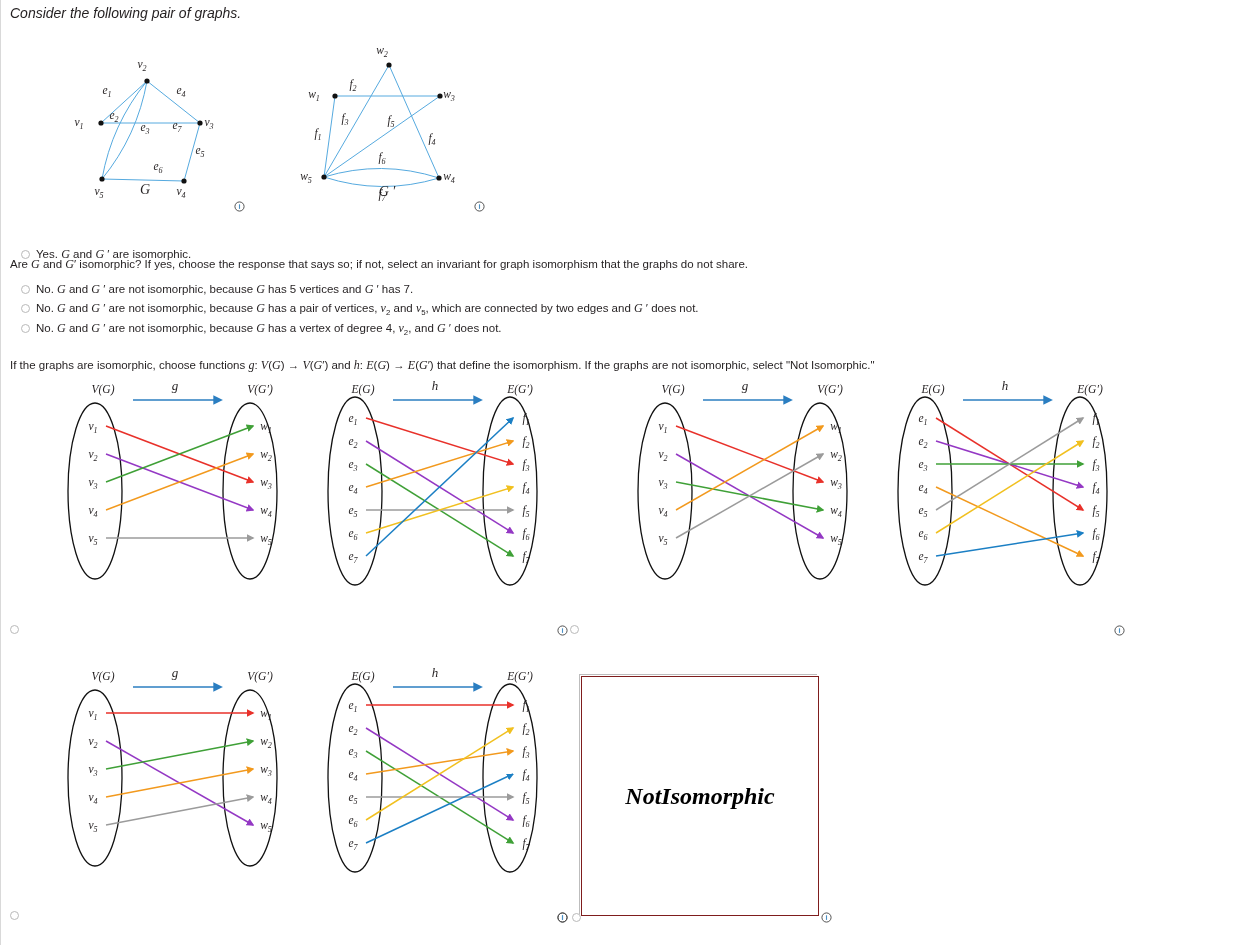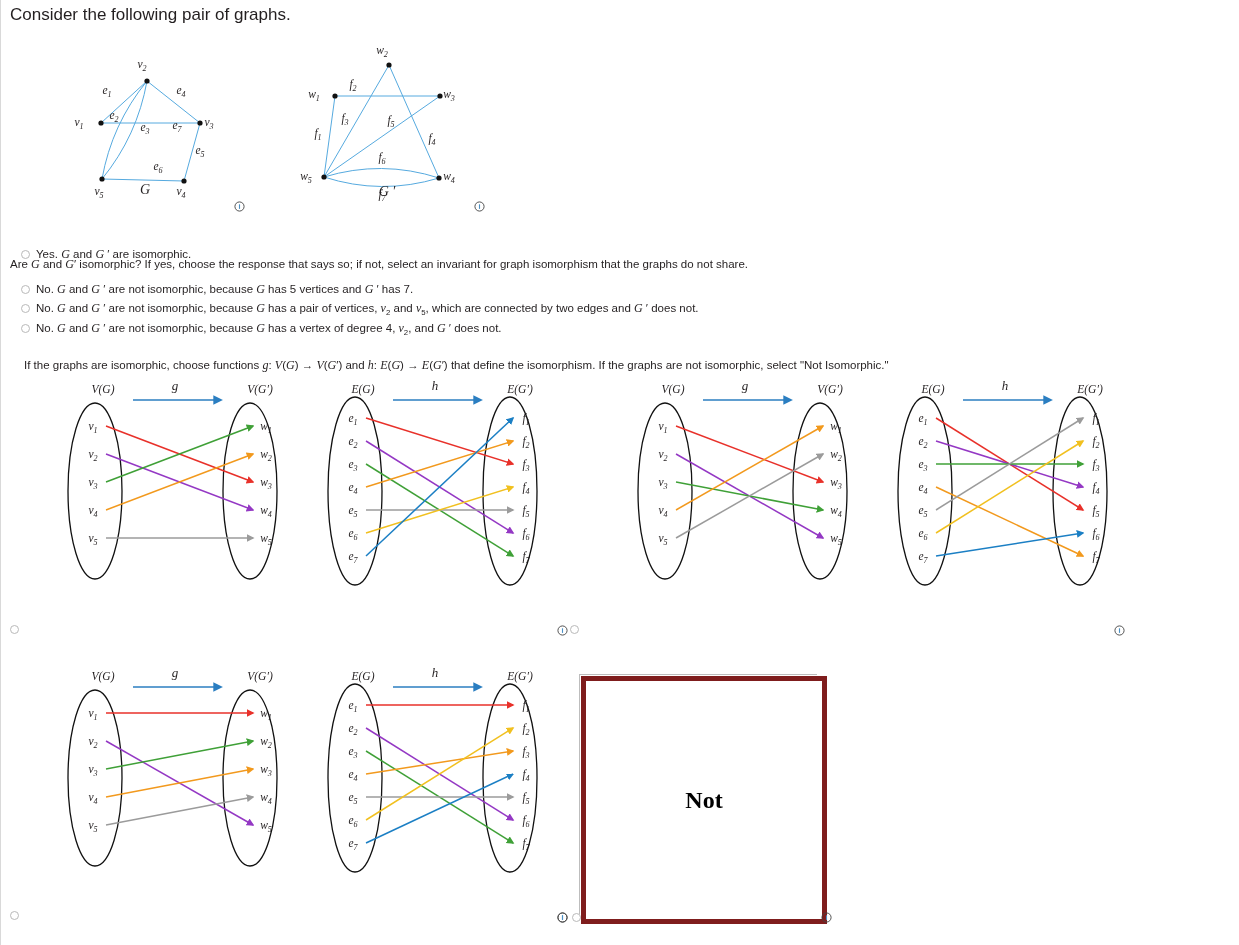--- a/index.html
+++ b/index.html
@@ -4,38 +4,38 @@
 <style>
   html,body{margin:0;padding:0;background:#ffffff;}
   body{
     width:1239px;height:945px;position:relative;overflow:hidden;
     font-family:"Liberation Sans", sans-serif;
     color:#231f20;
     border-left:1px solid #d9d9d9;
   }
   .abs{position:absolute;}
   .prompt{
-    font-size:17px;line-height:1.35;color:#231f20;
+    font-size:14px;line-height:1.35;color:#231f20;font-style:italic;
   }
   .qtext{font-size:11.5px;color:#231f20;margin-top:12px;}
   i.it, em.it{font-style:italic;font-family:"Liberation Serif",serif;font-size:12px;}
   sub{font-size:0.68em;}
   
   .radio{
     width:9px;height:9px;border:1px solid #b9b9b9;border-radius:50%;
     background:#fff;display:inline-block;vertical-align:middle;
     box-sizing:border-box;
   }
   .opt-row{position:absolute;font-size:11.5px;white-space:nowrap;}
   .opt-row .radio{margin-right:6px;}
   
   .info-ico{display:inline-block;width:11px;height:11px;vertical-align:middle;}
   .notiso-box{
-    position:absolute;border:5px solid #7f1d1d;background:#fff;
-    display:flex;flex-direction:row;align-items:center;justify-content:center;
+    position:absolute;border:1px solid #7f1d1d;background:#fff;
+    display:flex;flex-direction:row;align-items:center;justify-content:center;font-style:italic;
   }
   .notiso-box div{
     font-family:"Liberation Serif", serif;font-weight:bold;font-size:24px;color:#000;
     line-height:1.95;
   }
   .shadow-edge{position:absolute;background:#bdbdbd;}
 </style>
 </head>
 <body>
 
@@ -120,21 +120,21 @@
 </div>
 
 <div class="opt-row" style="left:20px;top:301px;">
   <span class="radio"></span><span>No. <em class="it">G</em> and <em class="it">G</em> ′ are not isomorphic, because <em class="it">G</em> has a pair of vertices, <em class="it">v</em><sub>2</sub> and <em class="it">v</em><sub>5</sub>, which are connected by two edges and <em class="it">G</em> ′ does not.</span>
 </div>
 
 <div class="opt-row" style="left:20px;top:321px;">
   <span class="radio"></span><span>No. <em class="it">G</em> and <em class="it">G</em> ′ are not isomorphic, because <em class="it">G</em> has a vertex of degree 4, <em class="it">v</em><sub>2</sub>, and <em class="it">G</em> ′ does not.</span>
 </div>
 
-<div class="abs qtext" style="left:23px;top:346px;">
+<div class="abs qtext" style="left:9px;top:346px;">
   If the graphs are isomorphic, choose functions <em class="it">g</em>: <em class="it">V</em>(<em class="it">G</em>) → <em class="it">V</em>(<em class="it">G</em>′) and <em class="it">h</em>: <em class="it">E</em>(<em class="it">G</em>) → <em class="it">E</em>(<em class="it">G</em>′) that define the isomorphism. If the graphs are not isomorphic, select "Not Isomorphic."
 </div>
 
 <svg class="abs" id="mapA-v" style="left:34px;top:378px;" width="270" height="225">
     <text x="68" y="15" font-family="&quot;Liberation Serif&quot;, serif" font-style="italic" font-size="11.5" fill="#231f20" text-anchor="middle">V(G)</text>
     <text x="225" y="15" font-family="&quot;Liberation Serif&quot;, serif" font-style="italic" font-size="11.5" fill="#231f20" text-anchor="middle">V(G′)</text>
     <text x="140" y="12" font-family="&quot;Liberation Serif&quot;, serif" font-style="italic" font-size="13" fill="#231f20" text-anchor="middle"><tspan>g</tspan></text>
     <line x1="98" y1="22" x2="186" y2="22" stroke="#2b7ec1" stroke-width="1.6" marker-end="url(#hdr-mapA-v)"></line>
     <defs>
       <marker id="hdr-mapA-v" viewBox="0 0 10 10" refX="8" refY="5" markerWidth="6" markerHeight="6" orient="auto-start-reverse">
@@ -452,20 +452,21 @@
   <svg class="info-ico" viewBox="0 0 12 12">
       <circle cx="6" cy="6" r="5" fill="none" stroke="#444" stroke-width="1"></circle>
       <rect x="5.4" y="3.6" width="1.2" height="5" fill="#4a90c4"></rect>
     </svg>
 </span>
 
 <div class="shadow-edge" style="left:578px;top:674px;width:238px;height:1px;"></div>
 <div class="shadow-edge" style="left:578px;top:674px;width:1px;height:240px;"></div>
 <div class="notiso-box" style="left:580px;top:676px;width:236px;height:238px;">
   <div>Not</div>
+  <div>Isomorphic</div>
 </div>
 <span class="abs" style="left:571px;top:908px;">
   <span class="radio"></span>
 </span>
 <span class="abs" style="left:556px;top:908px;">
   <svg class="info-ico" viewBox="0 0 12 12">
       <circle cx="6" cy="6" r="5" fill="none" stroke="#444" stroke-width="1"></circle>
       <rect x="5.4" y="3.6" width="1.2" height="5" fill="#4a90c4"></rect>
     </svg>
 </span>

